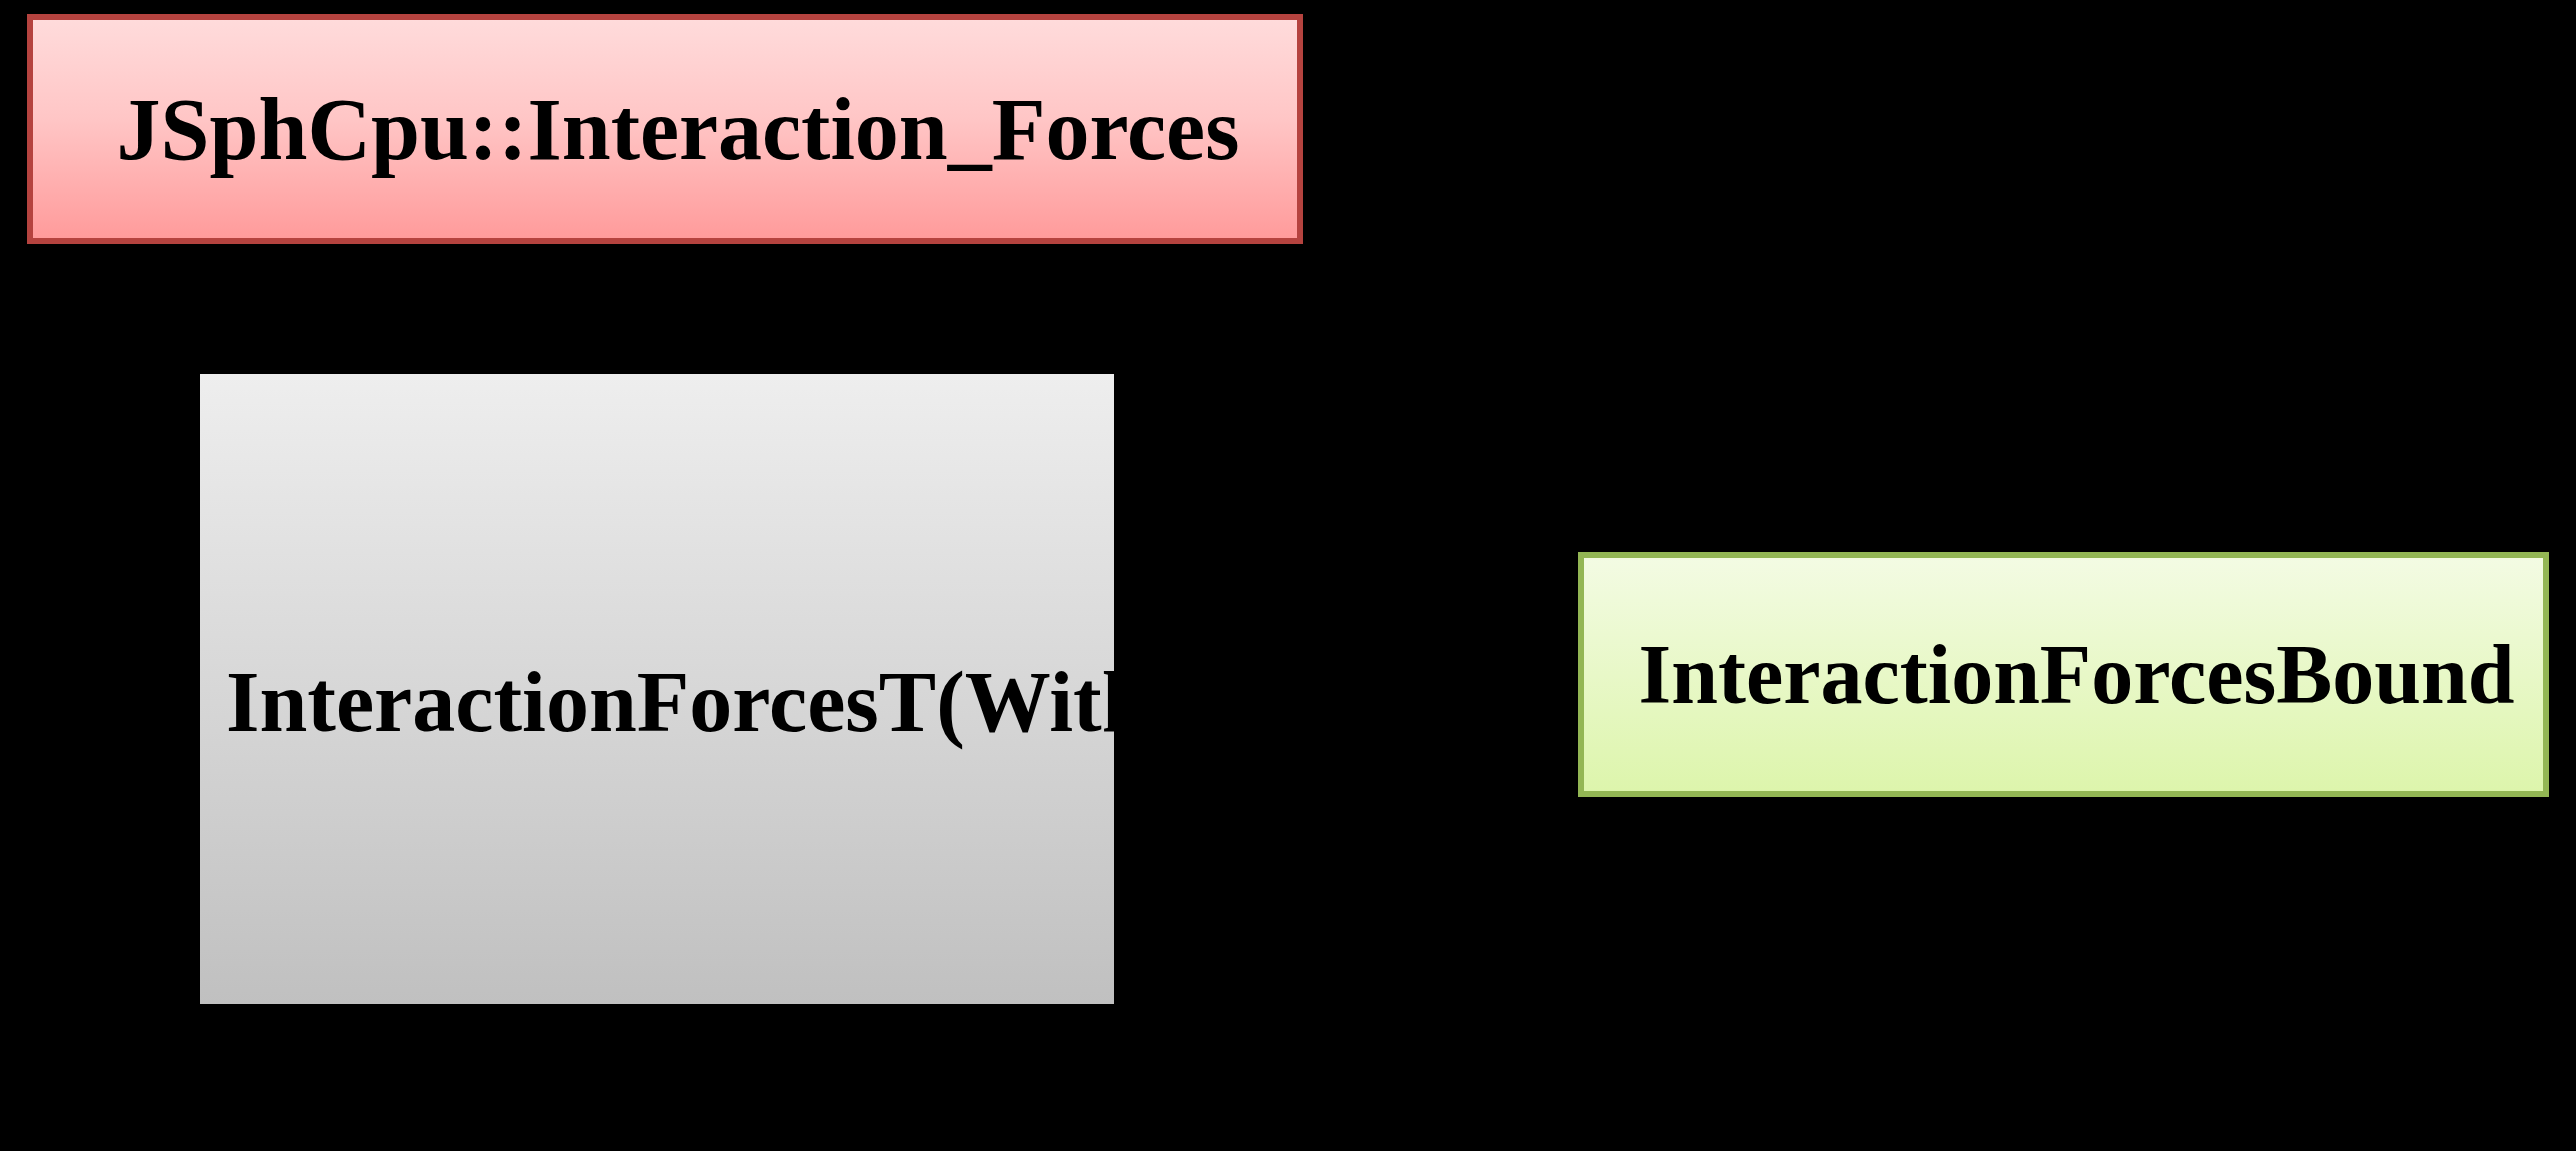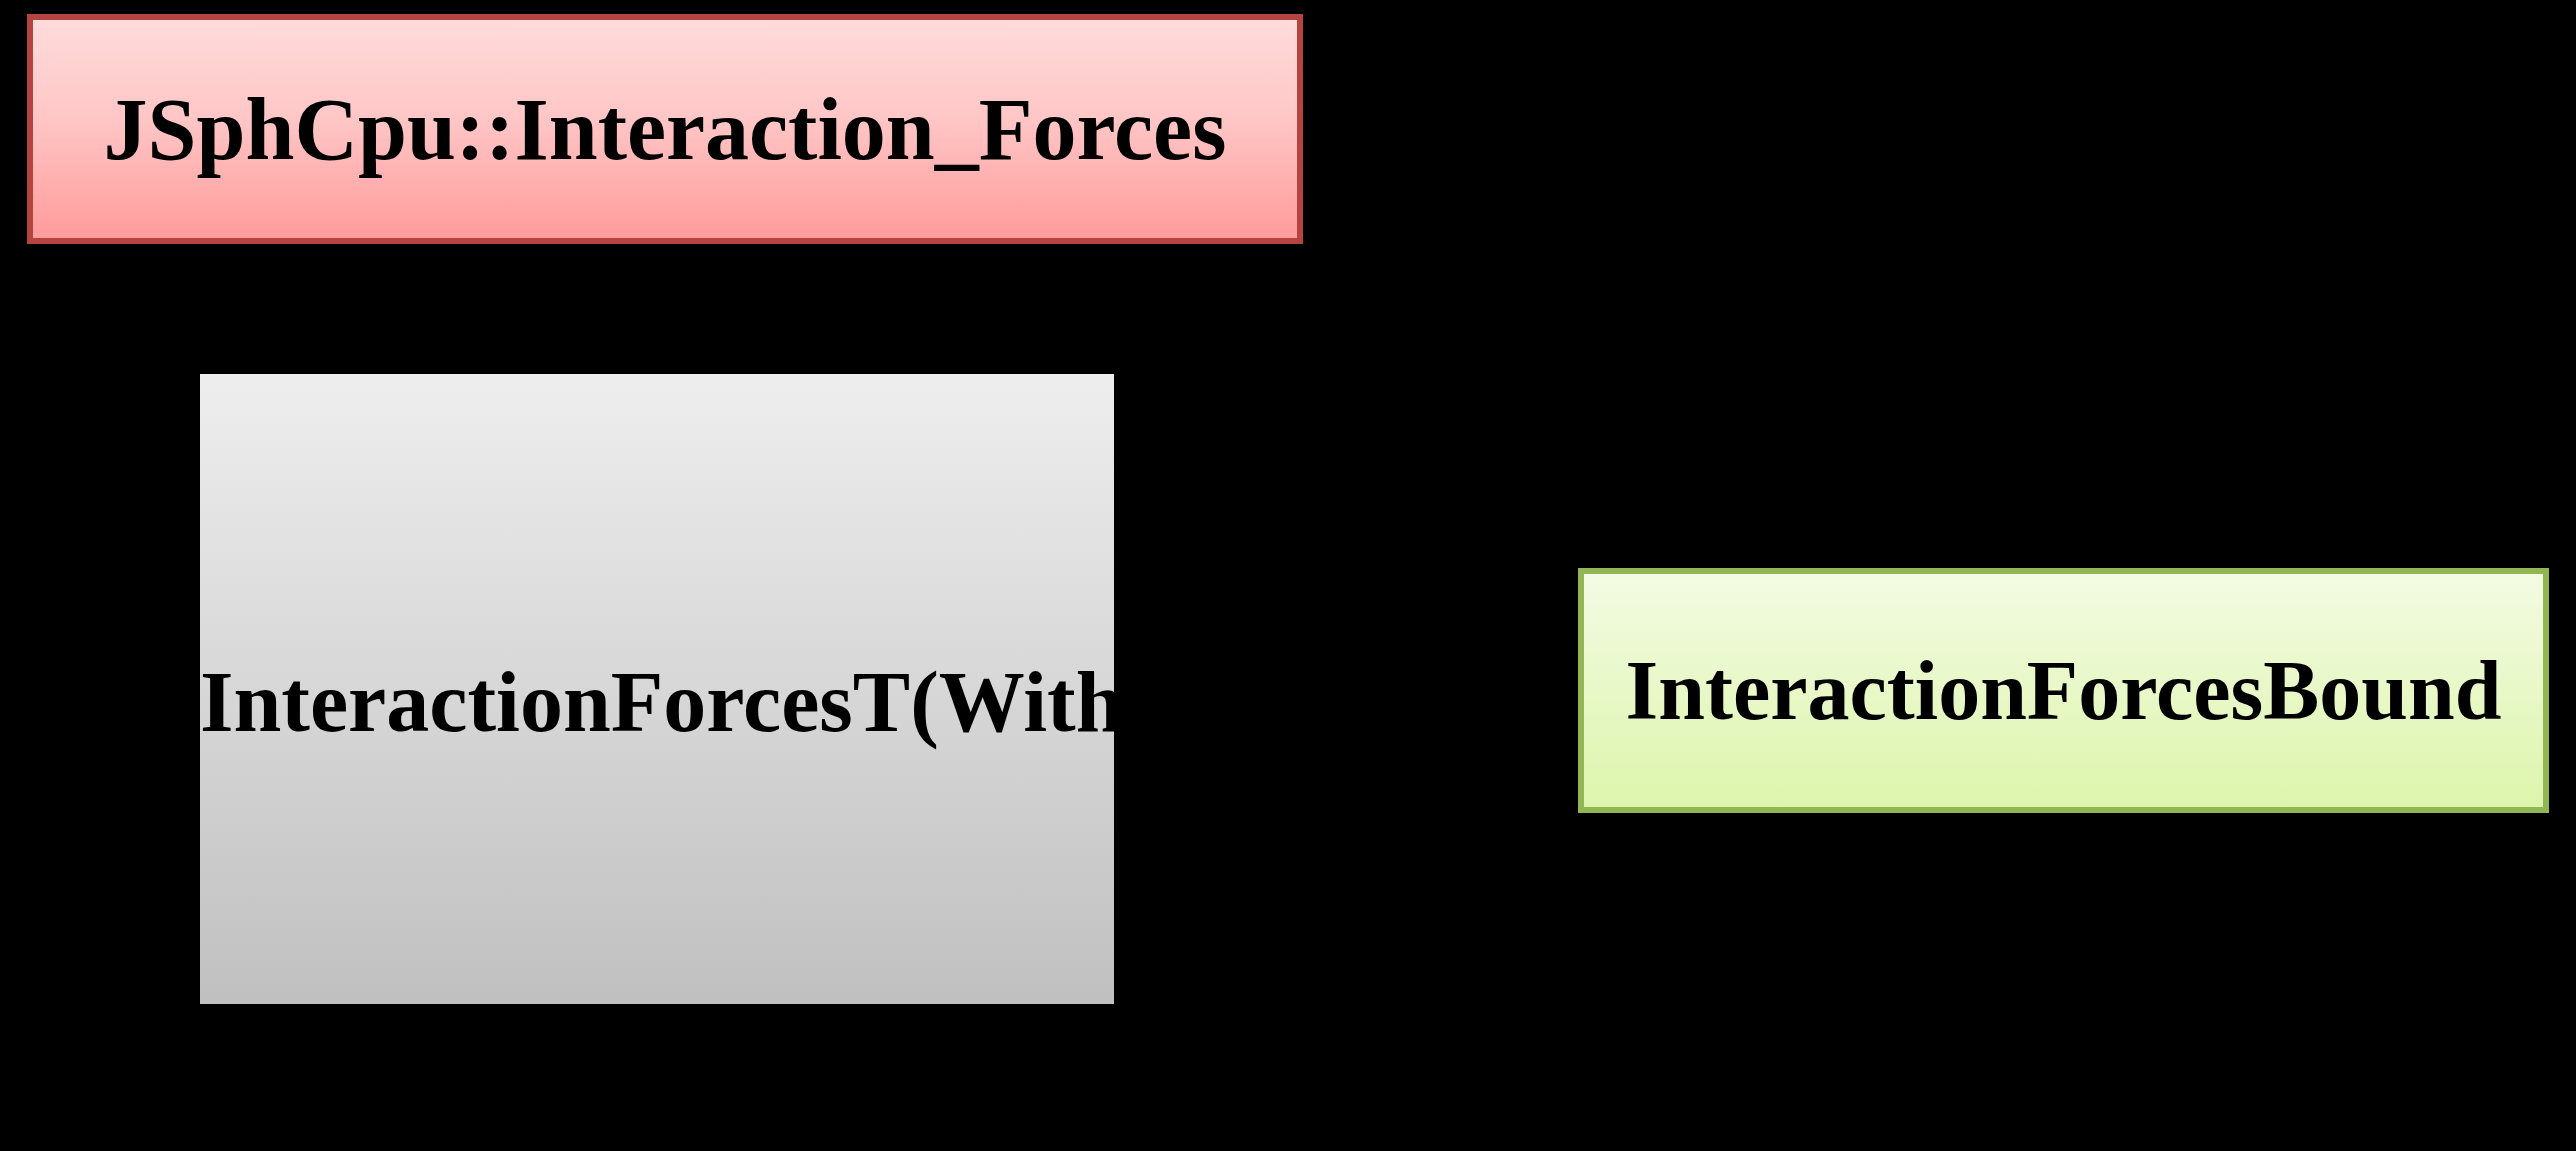--- a/index.html
+++ b/index.html
@@ -26,20 +26,21 @@
   .stage { position: absolute; inset: 0; width: 2576px; height: 1151px; }
 
   .node {
     position: absolute;
     display: flex;
     align-items: center;
     justify-content: center;
     text-align: center;
     color: var(--ink);
     font-weight: bold;
+    padding-left: 26px;
   }
 
   .root-box {
     left: 27px; top: 14.3px; width: 1276px; height: 230px;
     border: 6.7px solid var(--red-border);
     background: linear-gradient(180deg, var(--red-top) 0%, var(--red-mid) 45%, var(--red-bottom) 100%);
     font-size: 88px;
     letter-spacing: 0px;
   }
 
@@ -53,21 +54,21 @@
   .template-box .tline { line-height: 101px; white-space: nowrap; }
 
   .leaf-box {
     left: 1578px; width: 971px;
     border: 6.7px solid var(--green-border);
     background: linear-gradient(180deg, var(--green-top) 0%, var(--green-bottom) 100%);
     font-size: 84px;
     white-space: nowrap;
   }
   .leaf-fluid { top: 240px; height: 242px; }
-  .leaf-bound { top: 552px; height: 245px; margin-top: 16px; }
+  .leaf-bound { top: 552px; height: 245px; }
   .leaf-dem   { top: 867px; height: 243px; }
 
   .edges-svg { position: absolute; left: 0; top: 0; width: 2576px; height: 1151px; }
   .edge-line { stroke: #000000; stroke-width: 3; fill: none; }
   .arrowhead { fill: #000000; stroke: none; }
 </style>
 </head>
 <body>
 
 <div class="stage">

